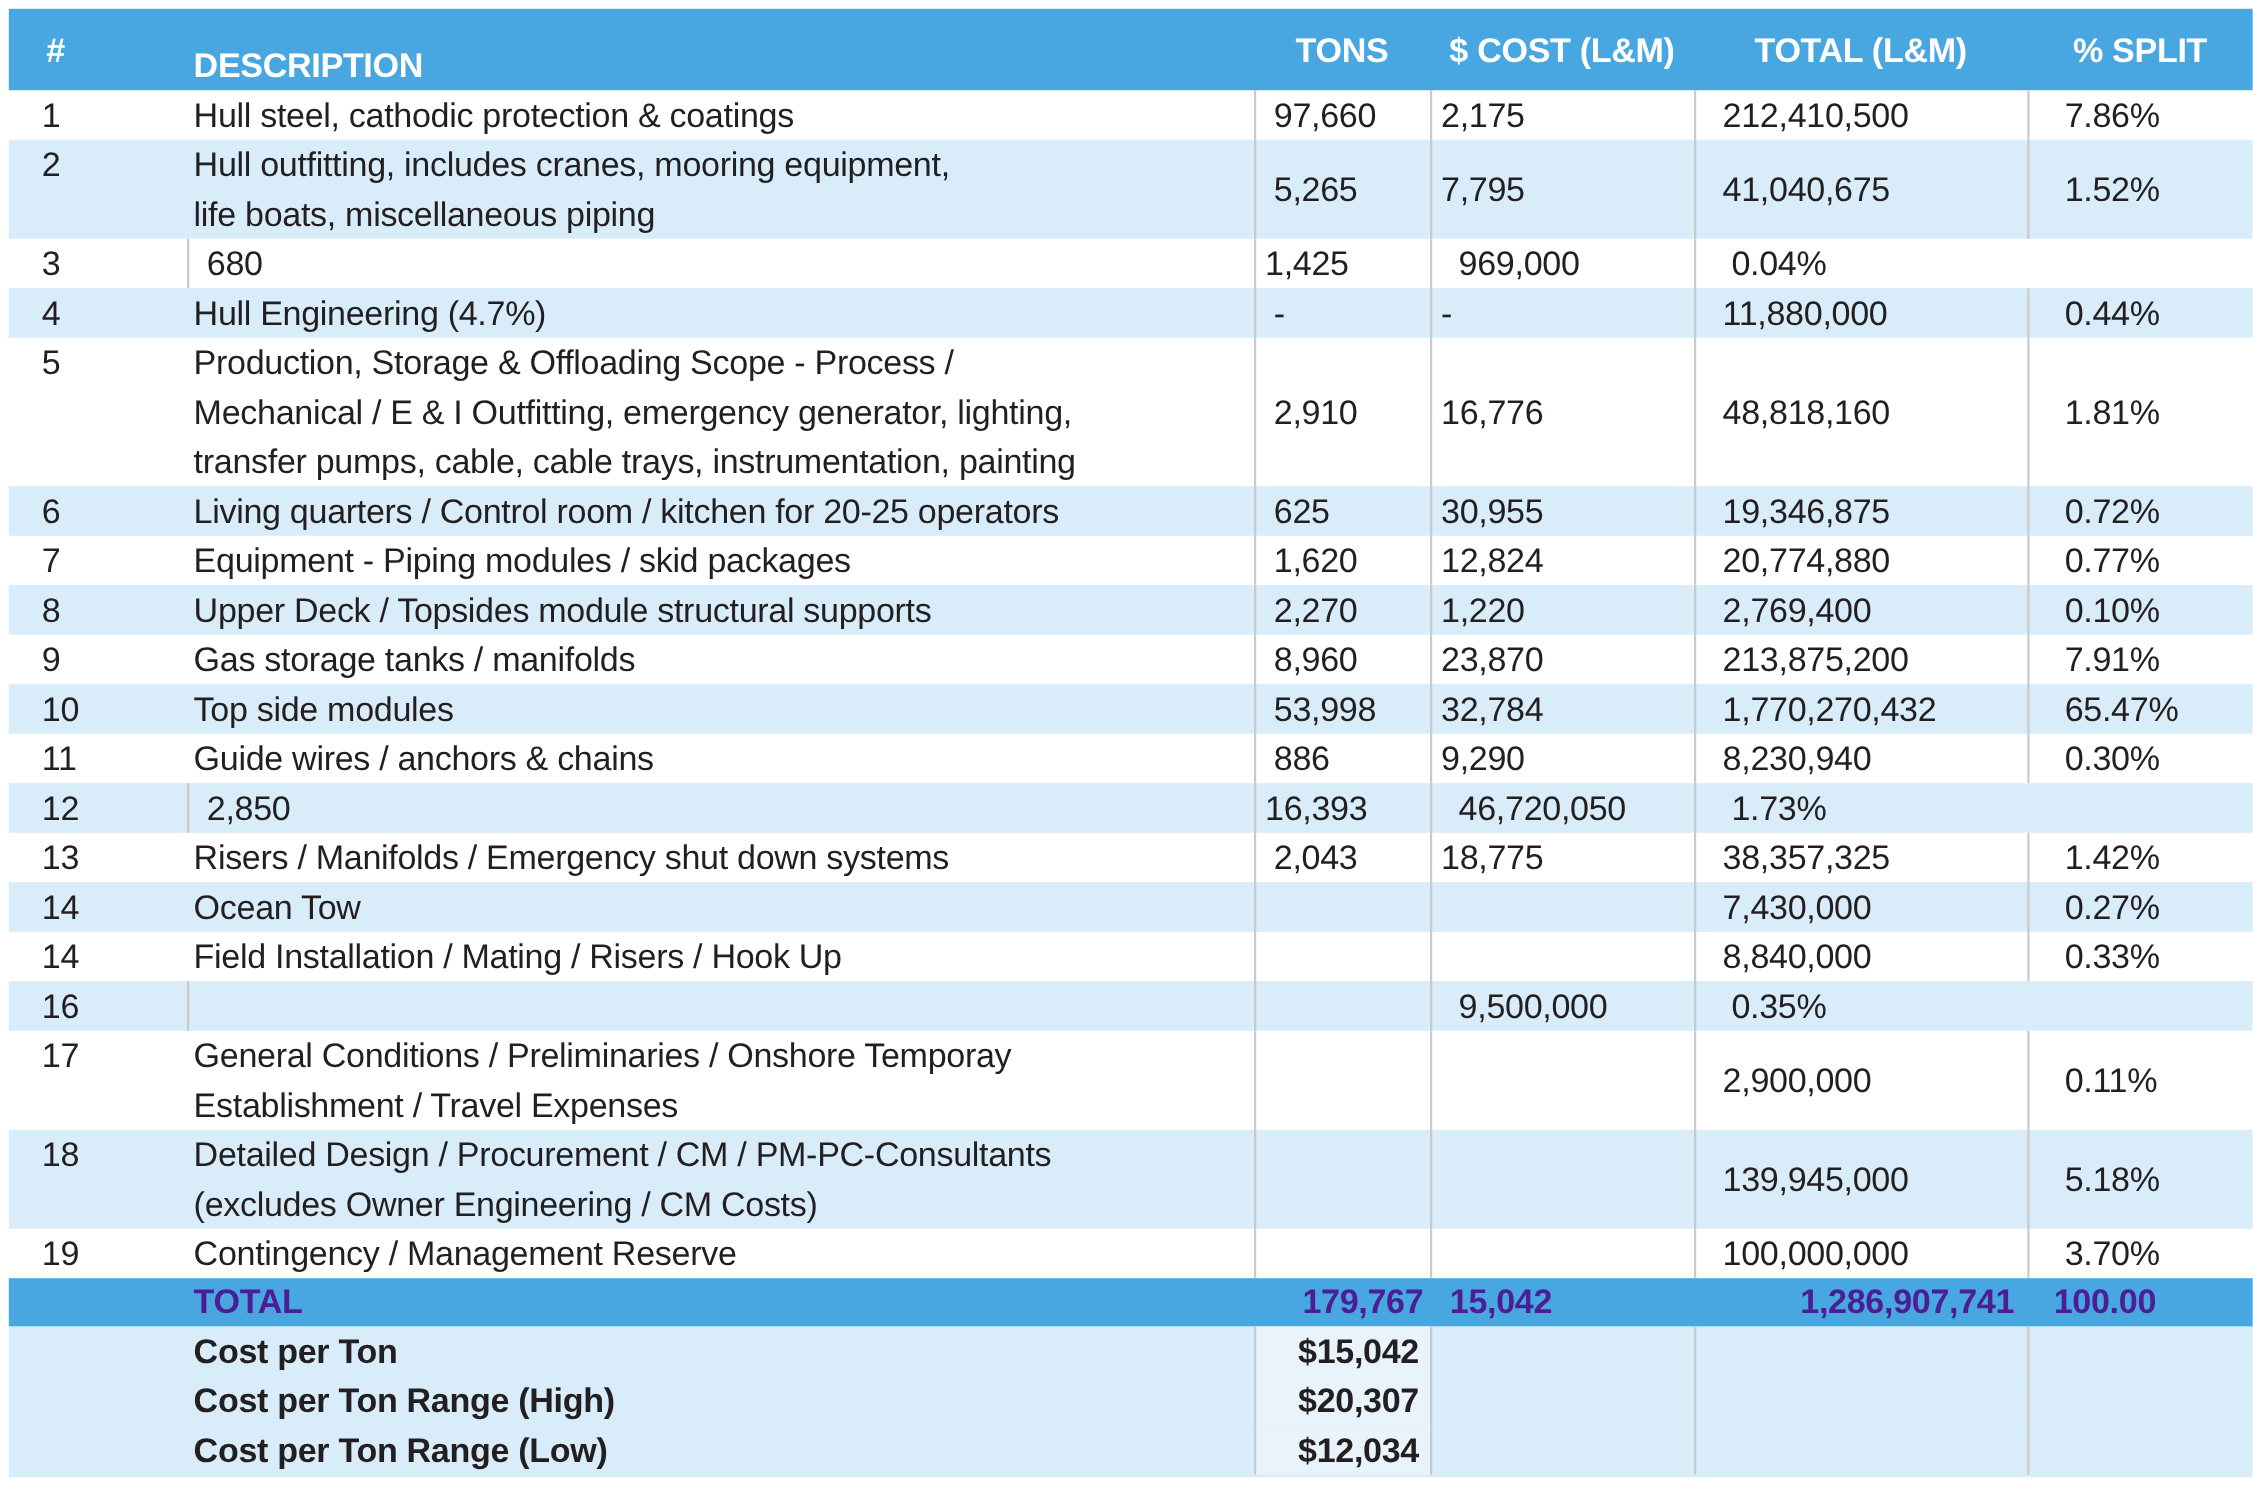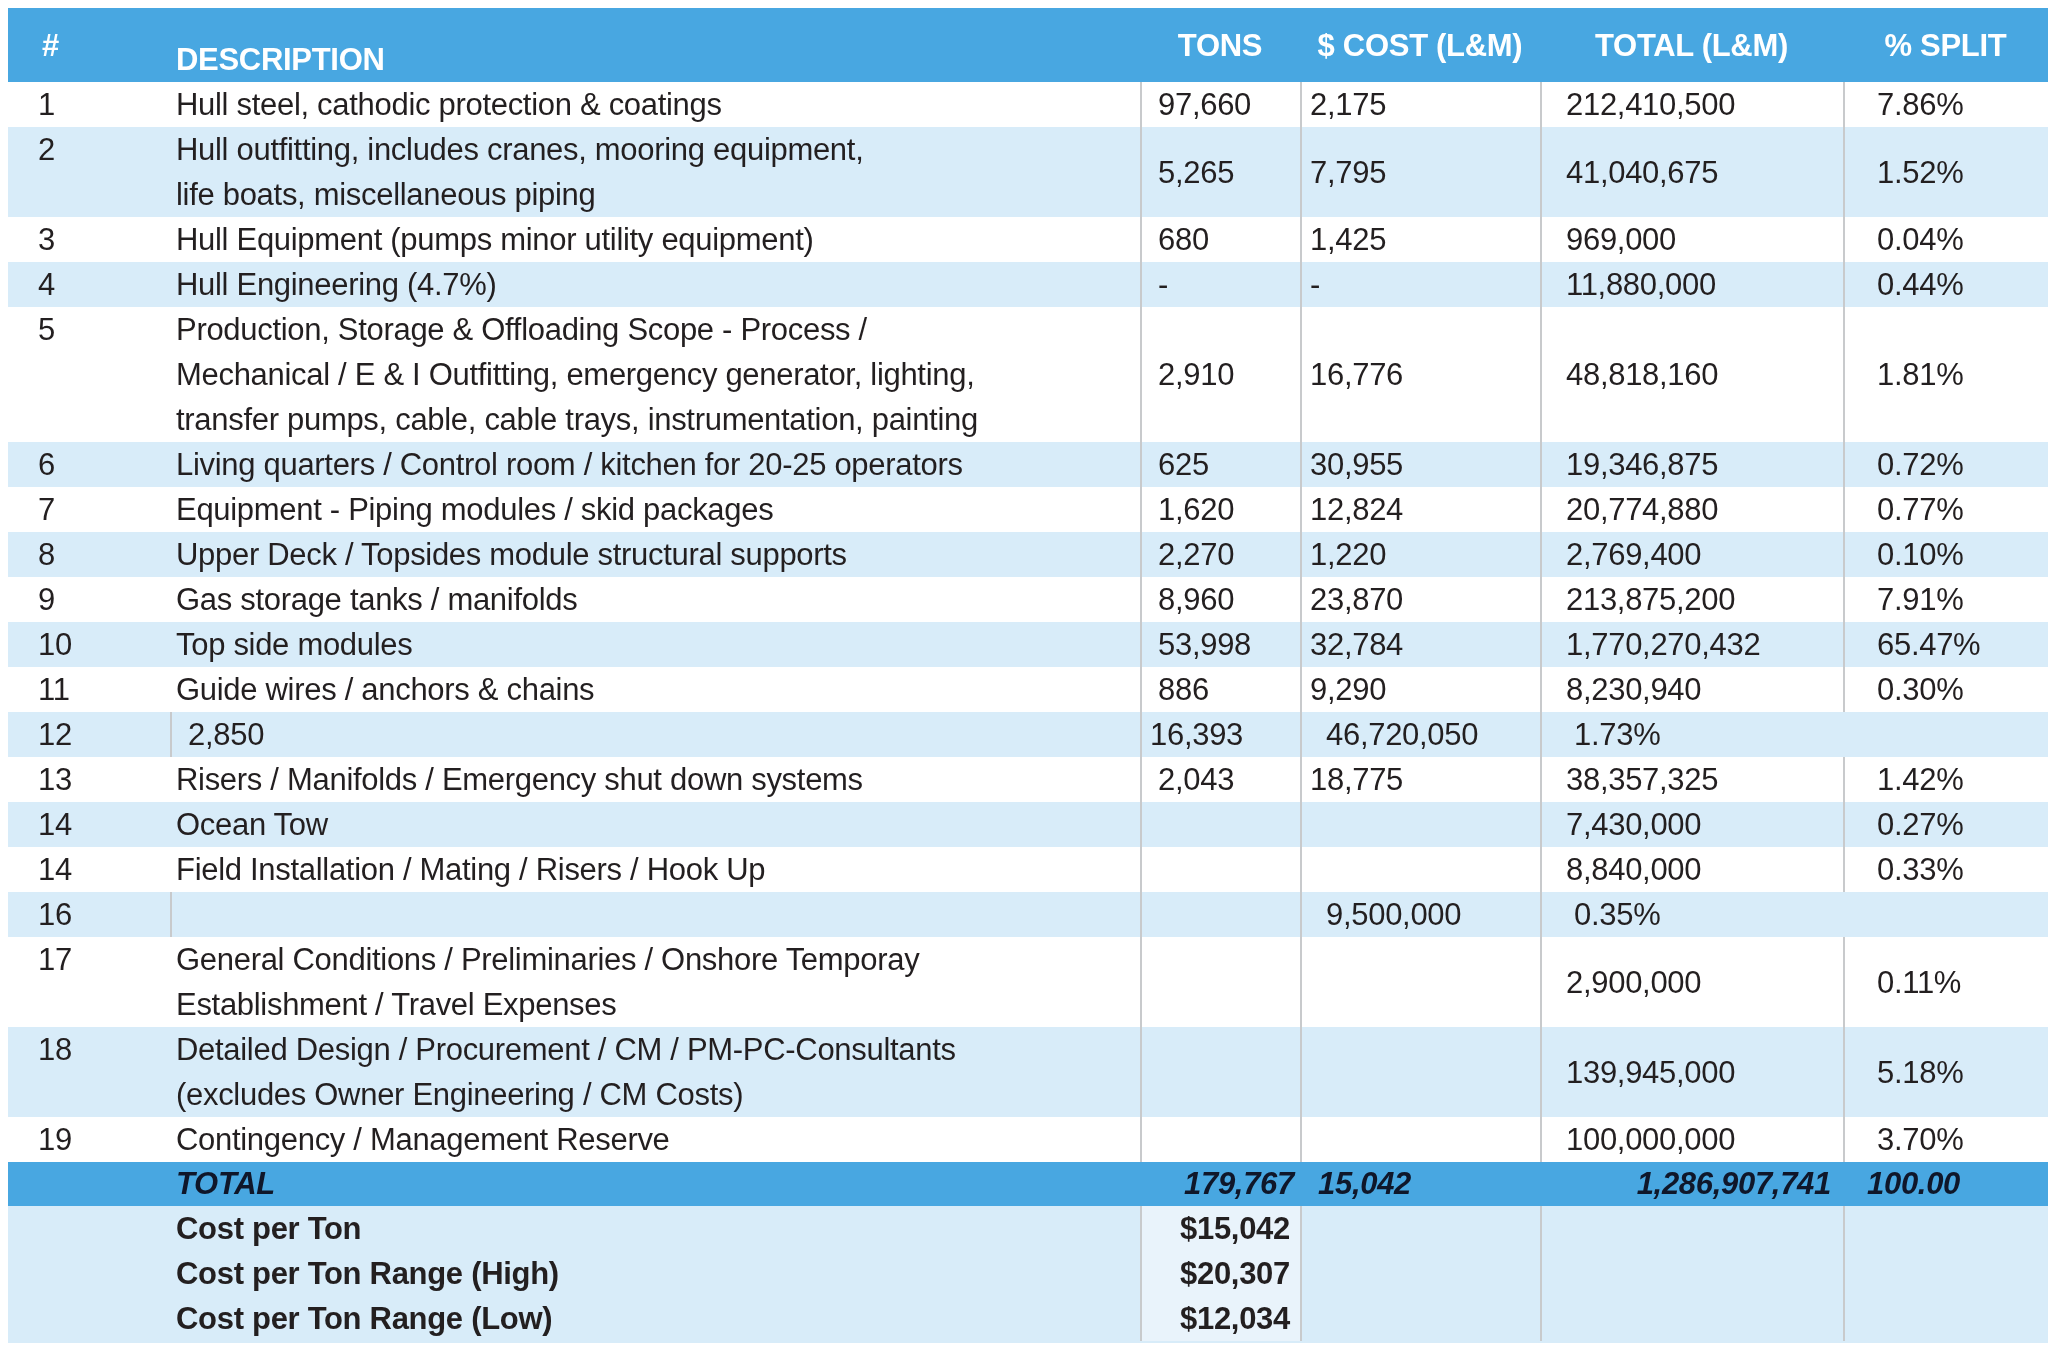--- a/index.html
+++ b/index.html
@@ -42,21 +42,21 @@
   .c-desc{padding-left:6px;white-space:pre-line;}
   .num{display:flex;align-items:center;}
   .c-tons{border-left:2px solid var(--line);padding-left:16px;}
   .c-cost{border-left:2px solid var(--line);padding-left:8px;}
   .c-total{border-left:2px solid var(--line);padding-left:24px;}
   .c-split{border-left:2px solid var(--line);padding-left:32px;}
   
   .total-row{
     background:var(--blue);
     height:44px;align-items:center;
-    color:#0f172a;font-weight:bold;font-size:32px;font-style:italic;
+    color:#4c1d95;font-weight:bold;font-size:32px;
   }
   .total-row .cell{display:flex;align-items:center;height:100%;line-height:44px;border:none;}
   .t-label{padding-left:6px;}
   .t-tons{justify-content:flex-end;padding-right:6px;}
   .t-cost{padding-left:18px;}
   .t-total{justify-content:flex-end;padding-right:12px;}
   .t-split{padding-left:24px;}
   
   .tfoot{background:var(--stripe);padding-bottom:2px;}
   .f-row{height:45px;font-weight:bold;}
@@ -97,21 +97,20 @@
     <div class="cell c-desc">Hull outfitting, includes cranes, mooring equipment,
 life boats, miscellaneous piping</div>
     <div class="cell c-tons num">5,265</div>
     <div class="cell c-cost num">7,795</div>
     <div class="cell c-total num">41,040,675</div>
     <div class="cell c-split num">1.52%</div>
   </div>
 
   <div class="grid row">
     <div class="cell c-num">3</div>
-    <div class="cell c-desc">Hull Equipment (pumps minor utility equipment)</div>
     <div class="cell c-tons num">680</div>
     <div class="cell c-cost num">1,425</div>
     <div class="cell c-total num">969,000</div>
     <div class="cell c-split num">0.04%</div>
   </div>
 
   <div class="grid row striped">
     <div class="cell c-num">4</div>
     <div class="cell c-desc">Hull Engineering (4.7%)</div>
     <div class="cell c-tons num">-</div>

